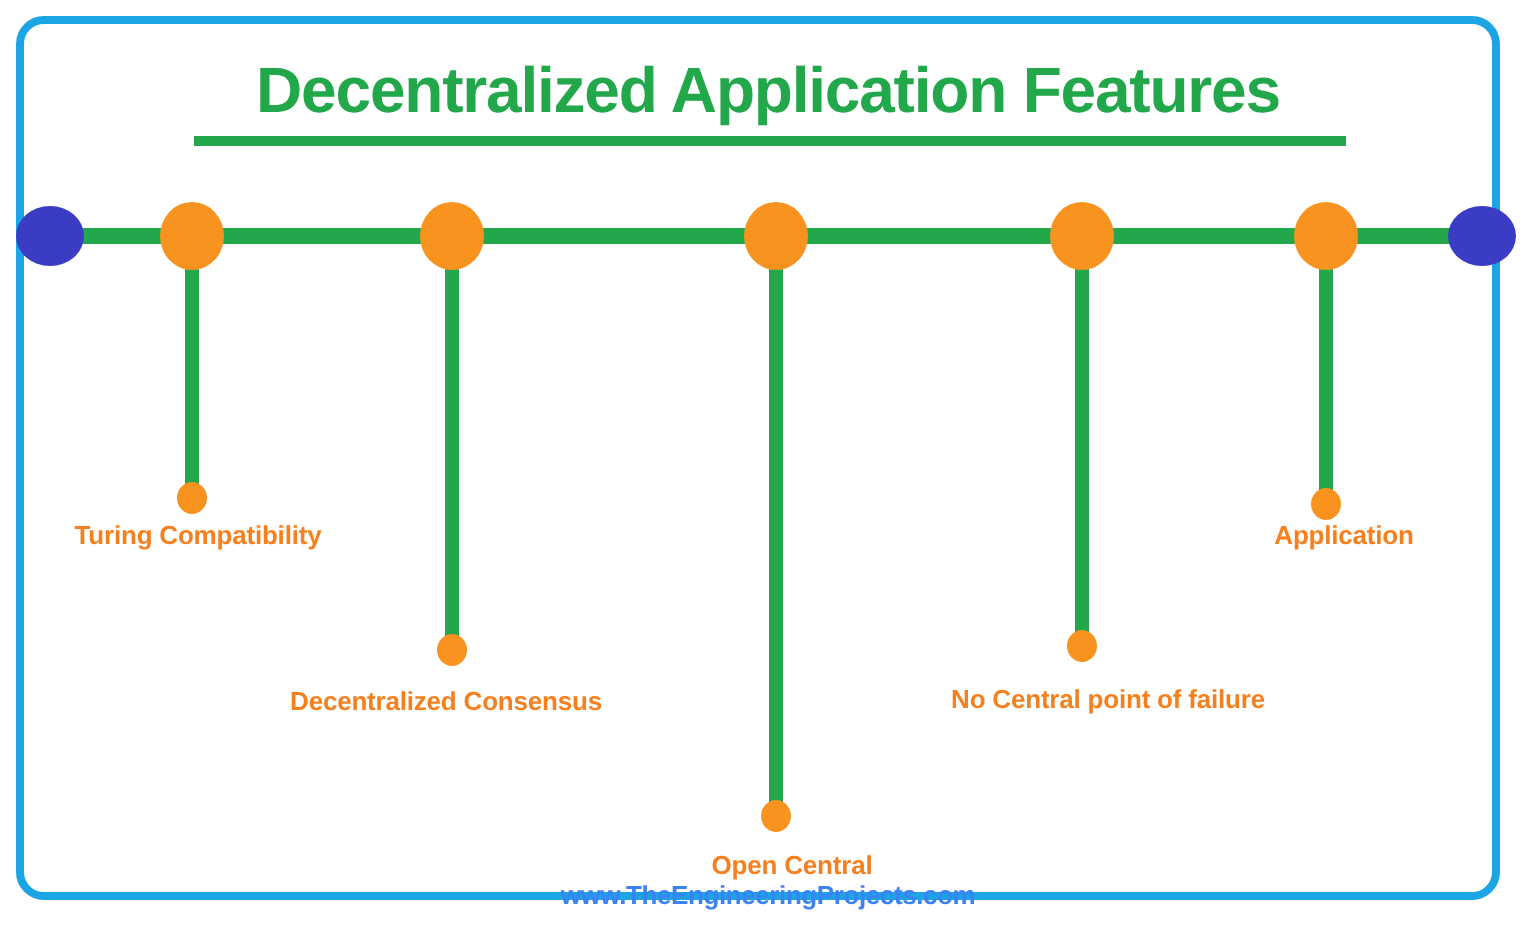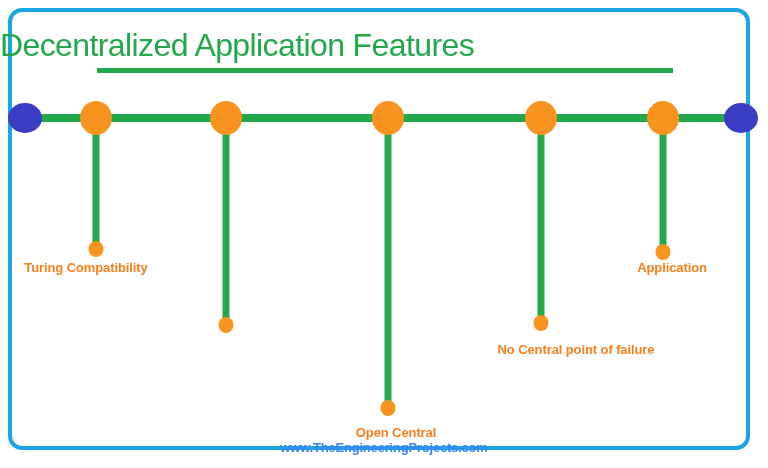--- a/index.html
+++ b/index.html
@@ -23,23 +23,23 @@
     height: 442px;
     border: 4px solid #1BA5E4;
     border-radius: 14px;
     box-sizing: border-box;
   }
   .title {
     position: absolute;
     left: 0;
     top: 27px;
     width: 768px;
-    text-align: left;
+    text-align: center;
     font-size: 32px;
-    font-weight: normal;
+    font-weight: bold;
     color: #22A84A;
     letter-spacing: -0.6px;
     font-family: "Liberation Sans", sans-serif;
     white-space: nowrap;
   }
   .title-underline {
     position: absolute;
     left: 97px;
     top: 68px;
     width: 576px;
@@ -118,35 +118,36 @@
   <div class="title-underline"></div>
 
   <div class="spine"></div>
 
   <div class="endpoint" style="left:25px; top:118px;"></div>
   <div class="endpoint" style="left:741px; top:118px;"></div>
 
   <div class="stem" style="left:96px; top:118px; height:131px;"></div>
   <div class="node" style="left:96px; top:118px;"></div>
   <div class="dot" style="left:96px; top:249px;"></div>
-  <div class="node-label" style="left:86px; top:260px;">Turing Compatibility</div>
+  <div class="node-label" style="left:99px; top:260px;">Turing Compatibility</div>
 
   <div class="stem" style="left:226px; top:118px; height:207px;"></div>
   <div class="node" style="left:226px; top:118px;"></div>
   <div class="dot" style="left:226px; top:325px;"></div>
+  <div class="node-label" style="left:223px; top:343px;">Decentralized Consensus</div>
 
   <div class="stem" style="left:388px; top:118px; height:290px;"></div>
   <div class="node" style="left:388px; top:118px;"></div>
   <div class="dot" style="left:388px; top:408px;"></div>
   <div class="node-label" style="left:396px; top:425px;">Open Central</div>
 
   <div class="stem" style="left:541px; top:118px; height:205px;"></div>
   <div class="node" style="left:541px; top:118px;"></div>
   <div class="dot" style="left:541px; top:323px;"></div>
-  <div class="node-label" style="left:554px; top:342px;padding-left:44px;">No Central point of failure</div>
+  <div class="node-label" style="left:532px; top:342px;padding-left:44px;">No Central point of failure</div>
 
   <div class="stem" style="left:663px; top:118px; height:134px;"></div>
   <div class="node" style="left:663px; top:118px;"></div>
   <div class="dot" style="left:663px; top:252px;"></div>
   <div class="node-label" style="left:672px; top:260px;">Application</div>
 
   <div class="watermark">www.TheEngineeringProjects.com</div>
 
 </div>
 

